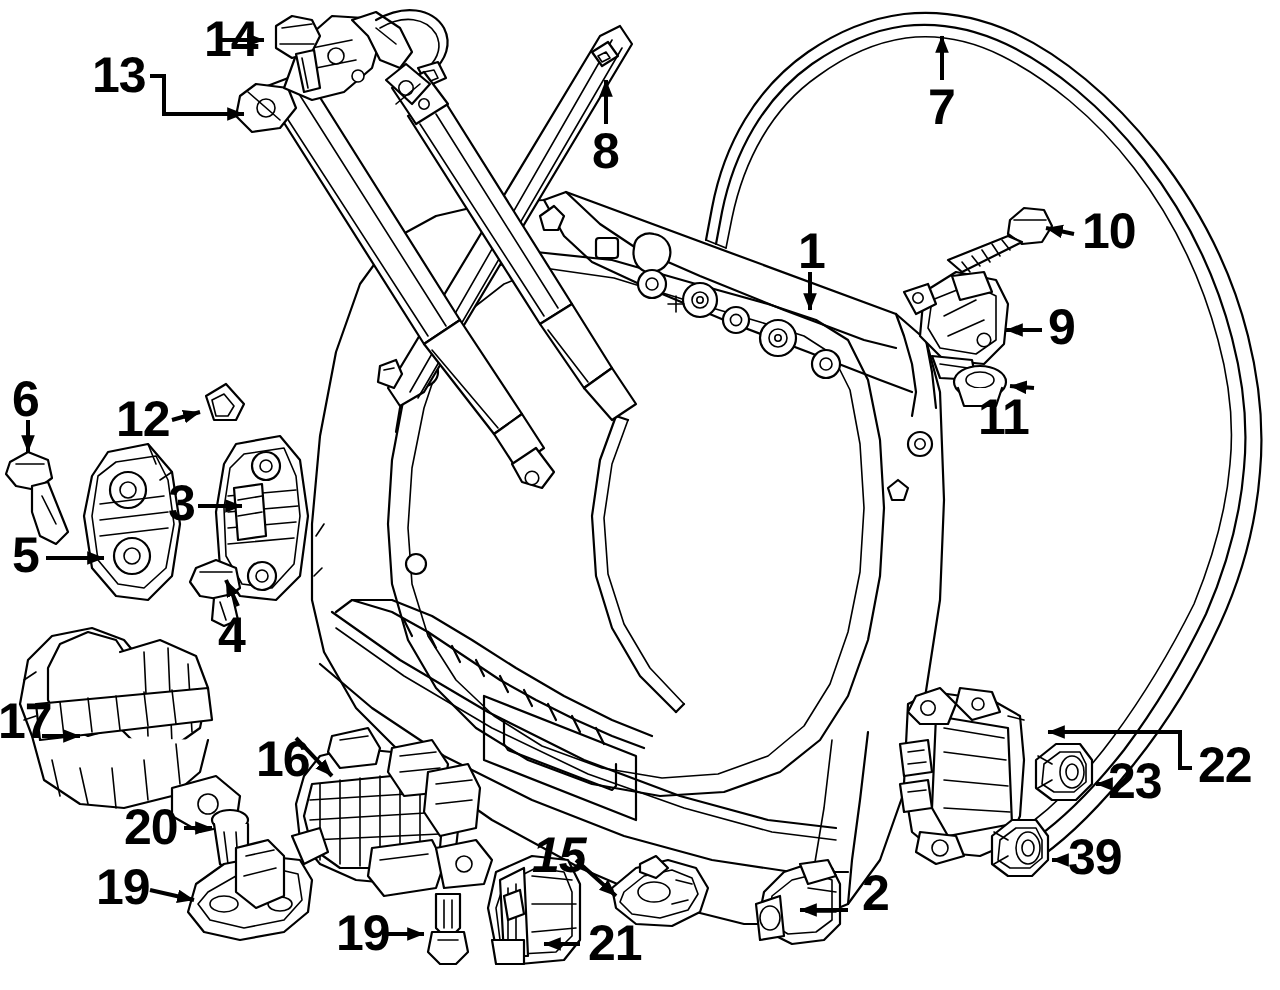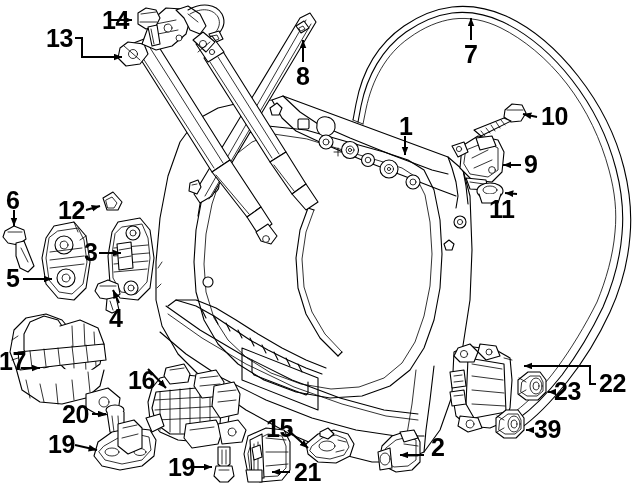--- a/index.html
+++ b/index.html
@@ -449,21 +449,21 @@
   <div class="callout" style="left:6px;top:266px;">5</div>
   <div class="callout" style="left:6px;top:188px;">6</div>
   <div class="callout" style="left:464px;top:42px;">7</div>
   <div class="callout" style="left:296px;top:64px;">8</div>
   <div class="callout" style="left:524px;top:152px;">9</div>
   <div class="callout" style="left:541px;top:104px;">10</div>
   <div class="callout" style="left:489px;top:182px;margin-top:15px;">11</div>
   <div class="callout" style="left:58px;top:198px;">12</div>
   <div class="callout" style="left:46px;top:26px;">13</div>
   <div class="callout" style="left:84px;top:8px;margin-left:18px;">14</div>
-  <div class="callout" style="left:266px;top:416px;">15</div>
+  <div class="callout" style="left:266px;top:416px;font-style:italic;">15</div>
   <div class="callout" style="left:128px;top:368px;">16</div>
   <div class="callout" style="left:-1px;top:349px;">17</div>
   <div class="callout" style="left:168px;top:455px;">19</div>
   <div class="callout" style="left:48px;top:432px;text-align:center;">19</div>
   <div class="callout" style="left:62px;top:402px;">20</div>
   <div class="callout" style="left:294px;top:460px;">21</div>
   <div class="callout" style="left:599px;top:371px;">22</div>
   <div class="callout" style="left:554px;top:379px;">23</div>
   <div class="callout" style="left:534px;top:417px;">39</div>
 

